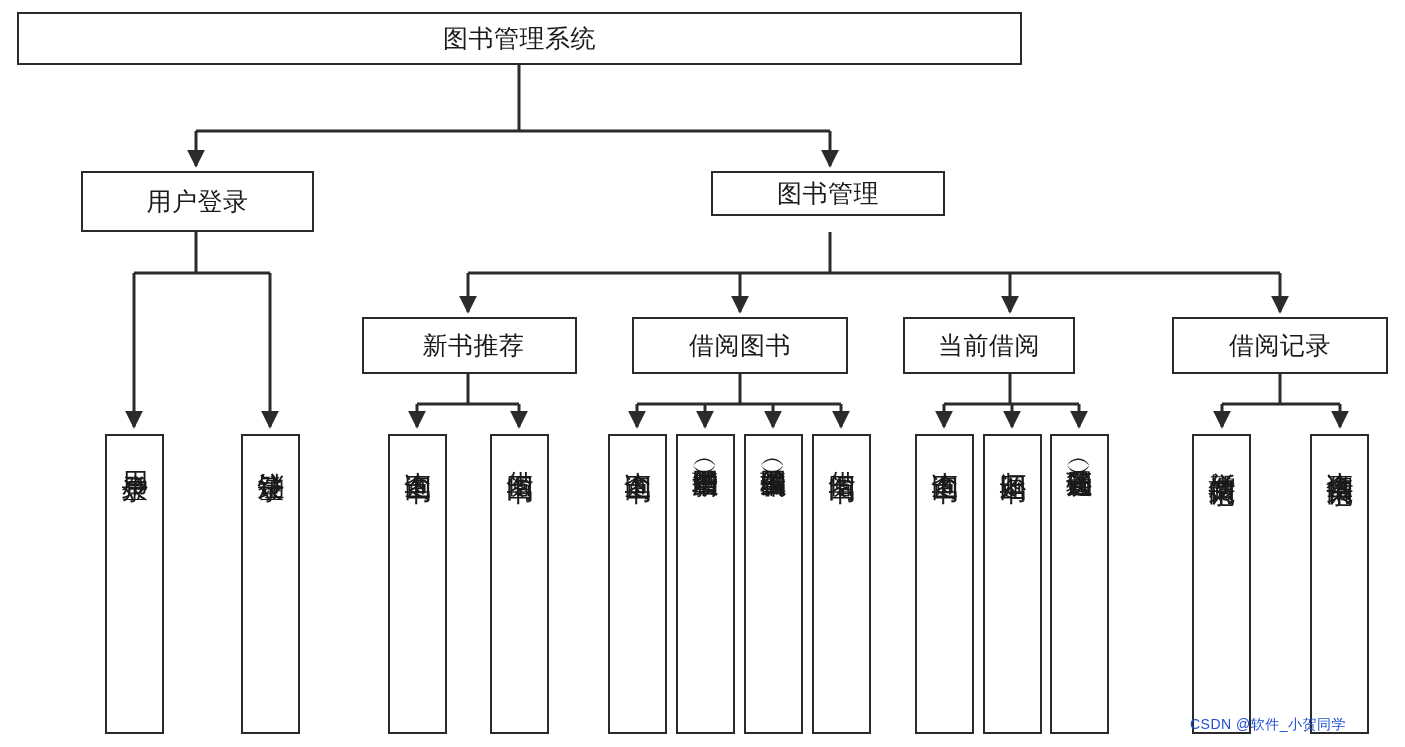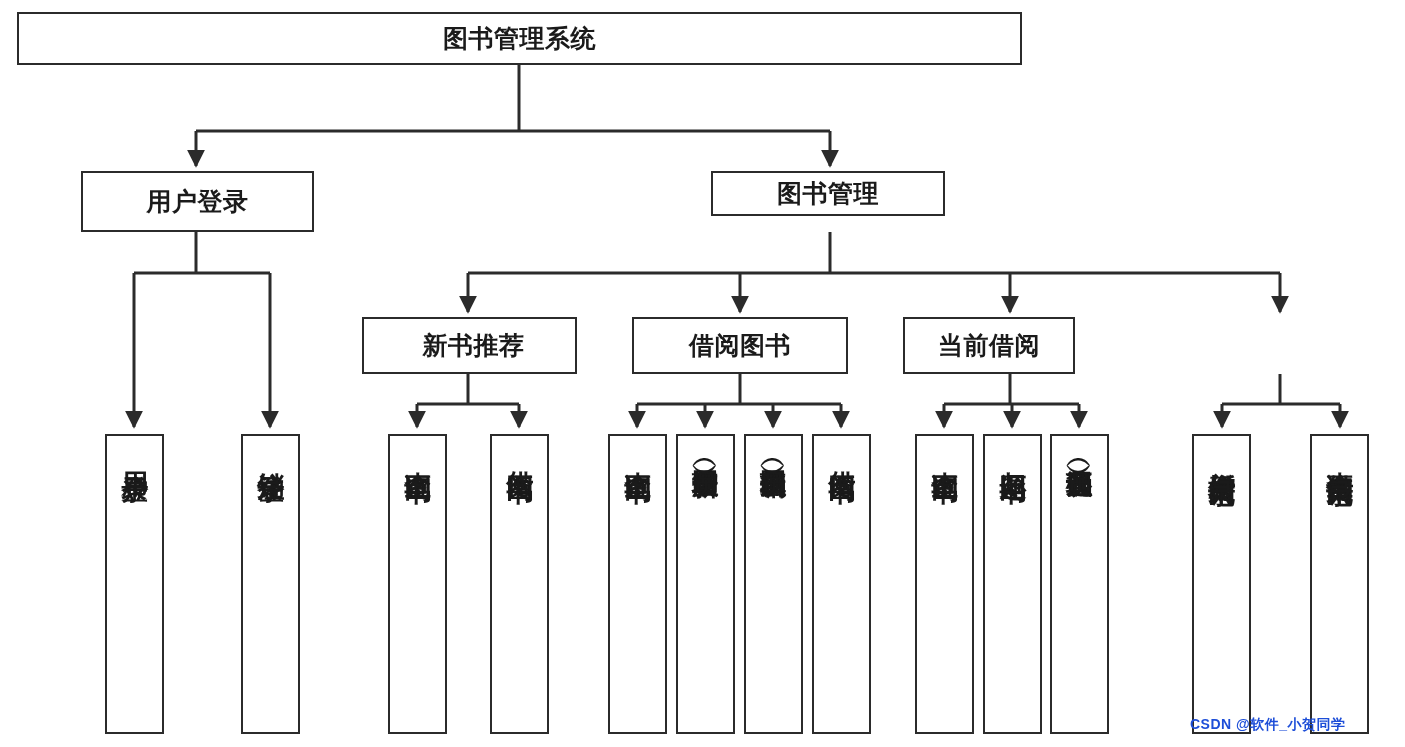--- a/index.html
+++ b/index.html
@@ -9,21 +9,20 @@
   }
   body {
     font-family: "Liberation Sans", "DejaVu Sans", sans-serif;
   }
   #canvas {
     position: relative;
     width: 1405px;
     height: 747px;
     background: #ffffff;
     overflow: hidden;
-    font-weight: bold;
   }
   svg.connectors {
     position: absolute;
     left: 0;
     top: 0;
     width: 1405px;
     height: 747px;
     pointer-events: none;
   }
   .node {
@@ -145,20 +144,23 @@
   </div>
 
   <div class="node horiz" style="left:632px; top:317px; width:216px; height:57px;">
     <span class="lbl">借阅图书</span>
   </div>
 
   <div class="node horiz" style="left:903px; top:317px; width:172px; height:57px;">
     <span class="lbl">当前借阅</span>
   </div>
 
+  <div class="node horiz" style="left:1172px; top:317px; width:216px; height:57px;">
+    <span class="lbl">借阅记录</span>
+  </div>
 
   <div class="node vert" style="left:105px; top:434px; width:59px; height:300px;">
     <span class="lbl">用户登录</span>
   </div>
 
   <div class="node vert" style="left:241px; top:434px; width:59px; height:300px;">
     <span class="lbl">注销登录</span>
   </div>
 
   <div class="node vert" style="left:388px; top:434px; width:59px; height:300px;">

